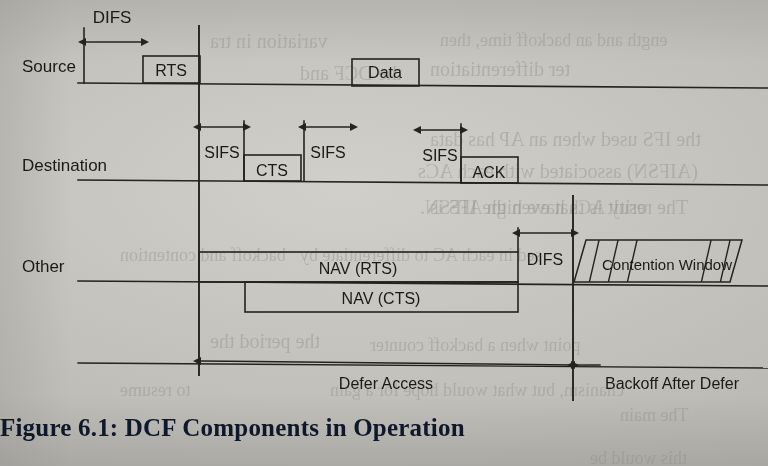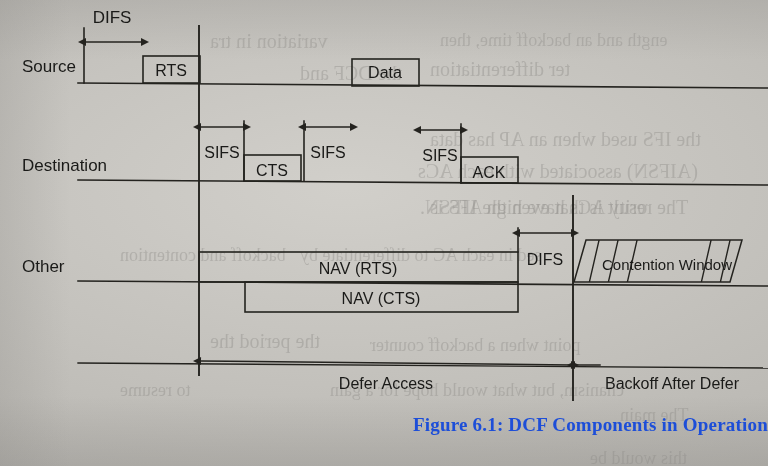--- a/index.html
+++ b/index.html
@@ -56,25 +56,25 @@
   #diagram-svg {
     position: absolute;
     left: 0;
     top: 0;
   }
   #caption {
     position: absolute;
     left: 0;
     right: 0;
     top: 414px;
-    text-align: right;
+    text-align: left;
     font-family: "Liberation Serif", serif;
-    font-size: 19px;
+    font-size: 25px;
     font-weight: bold;
-    color: #1d4ed8;
+    color: #0f172a;
     letter-spacing: 0.2px;
   }
   text {
     font-family: "Liberation Sans", sans-serif;
     fill: #1a1a18;
   }
 </style>
 </head>
 <body>
 

